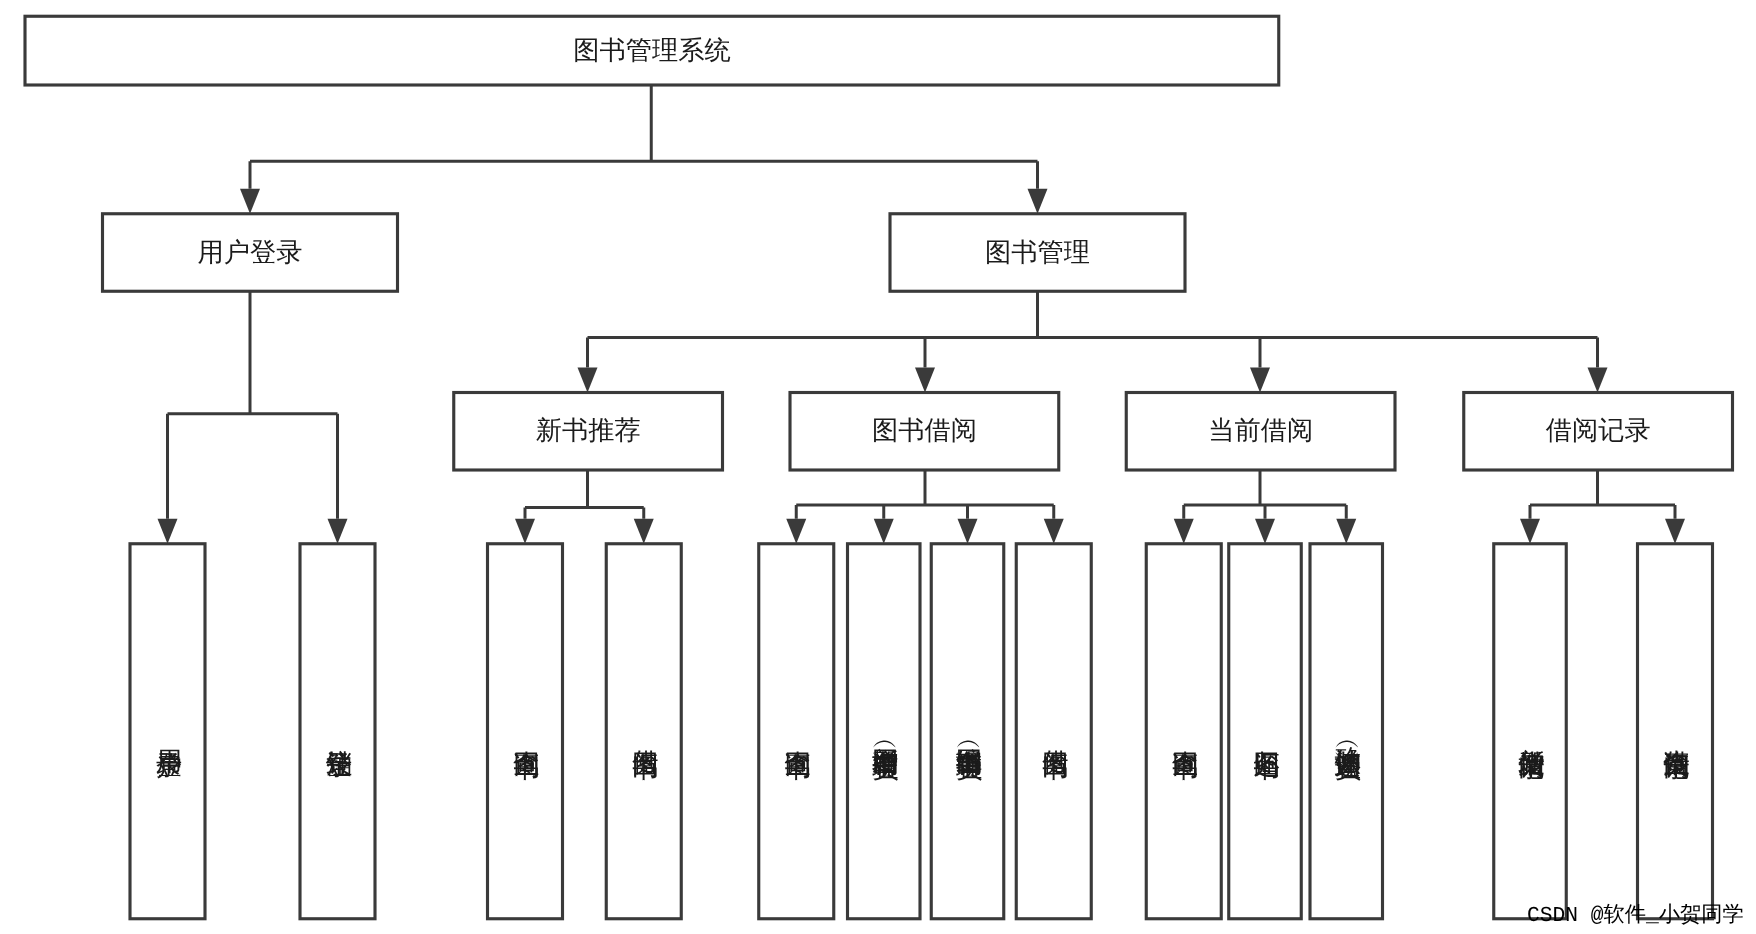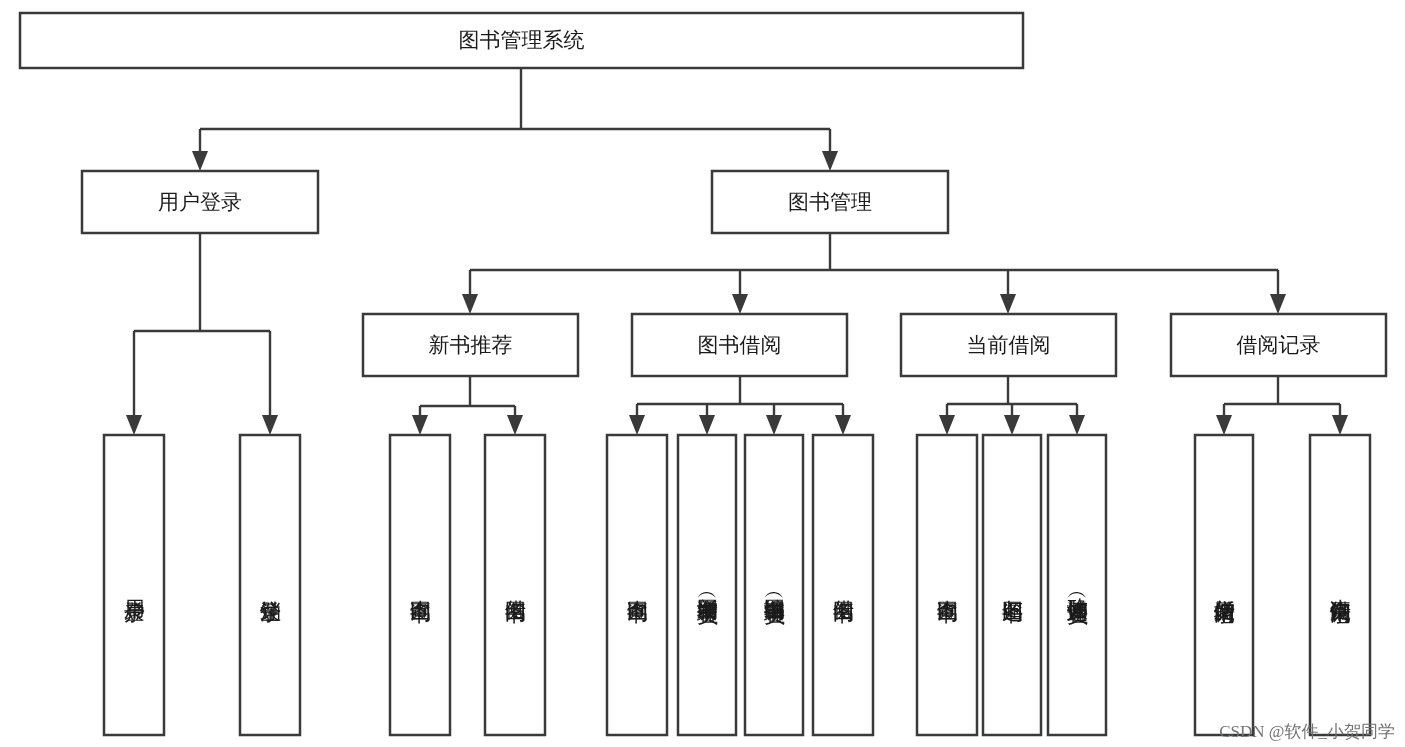--- a/index.html
+++ b/index.html
@@ -63,23 +63,23 @@
     line-height: 1.18;
     color: #1b1b1b;
     letter-spacing: 1px;
     white-space: nowrap;
     text-align: center;
   }
   .watermark {
     position: absolute;
     right: 10px;
     bottom: 4px;
-    font-family: Liberation Serif, serif;
+    font-family: Liberation Mono, monospace;
     font-size: 17px;
-    color: #737373;
+    color: #000000;
     white-space: nowrap;
     pointer-events: none;
     margin-top: 20px;
   }
 </style>
 </head>
 <body>
 
 <div id="diagram-root">
 

